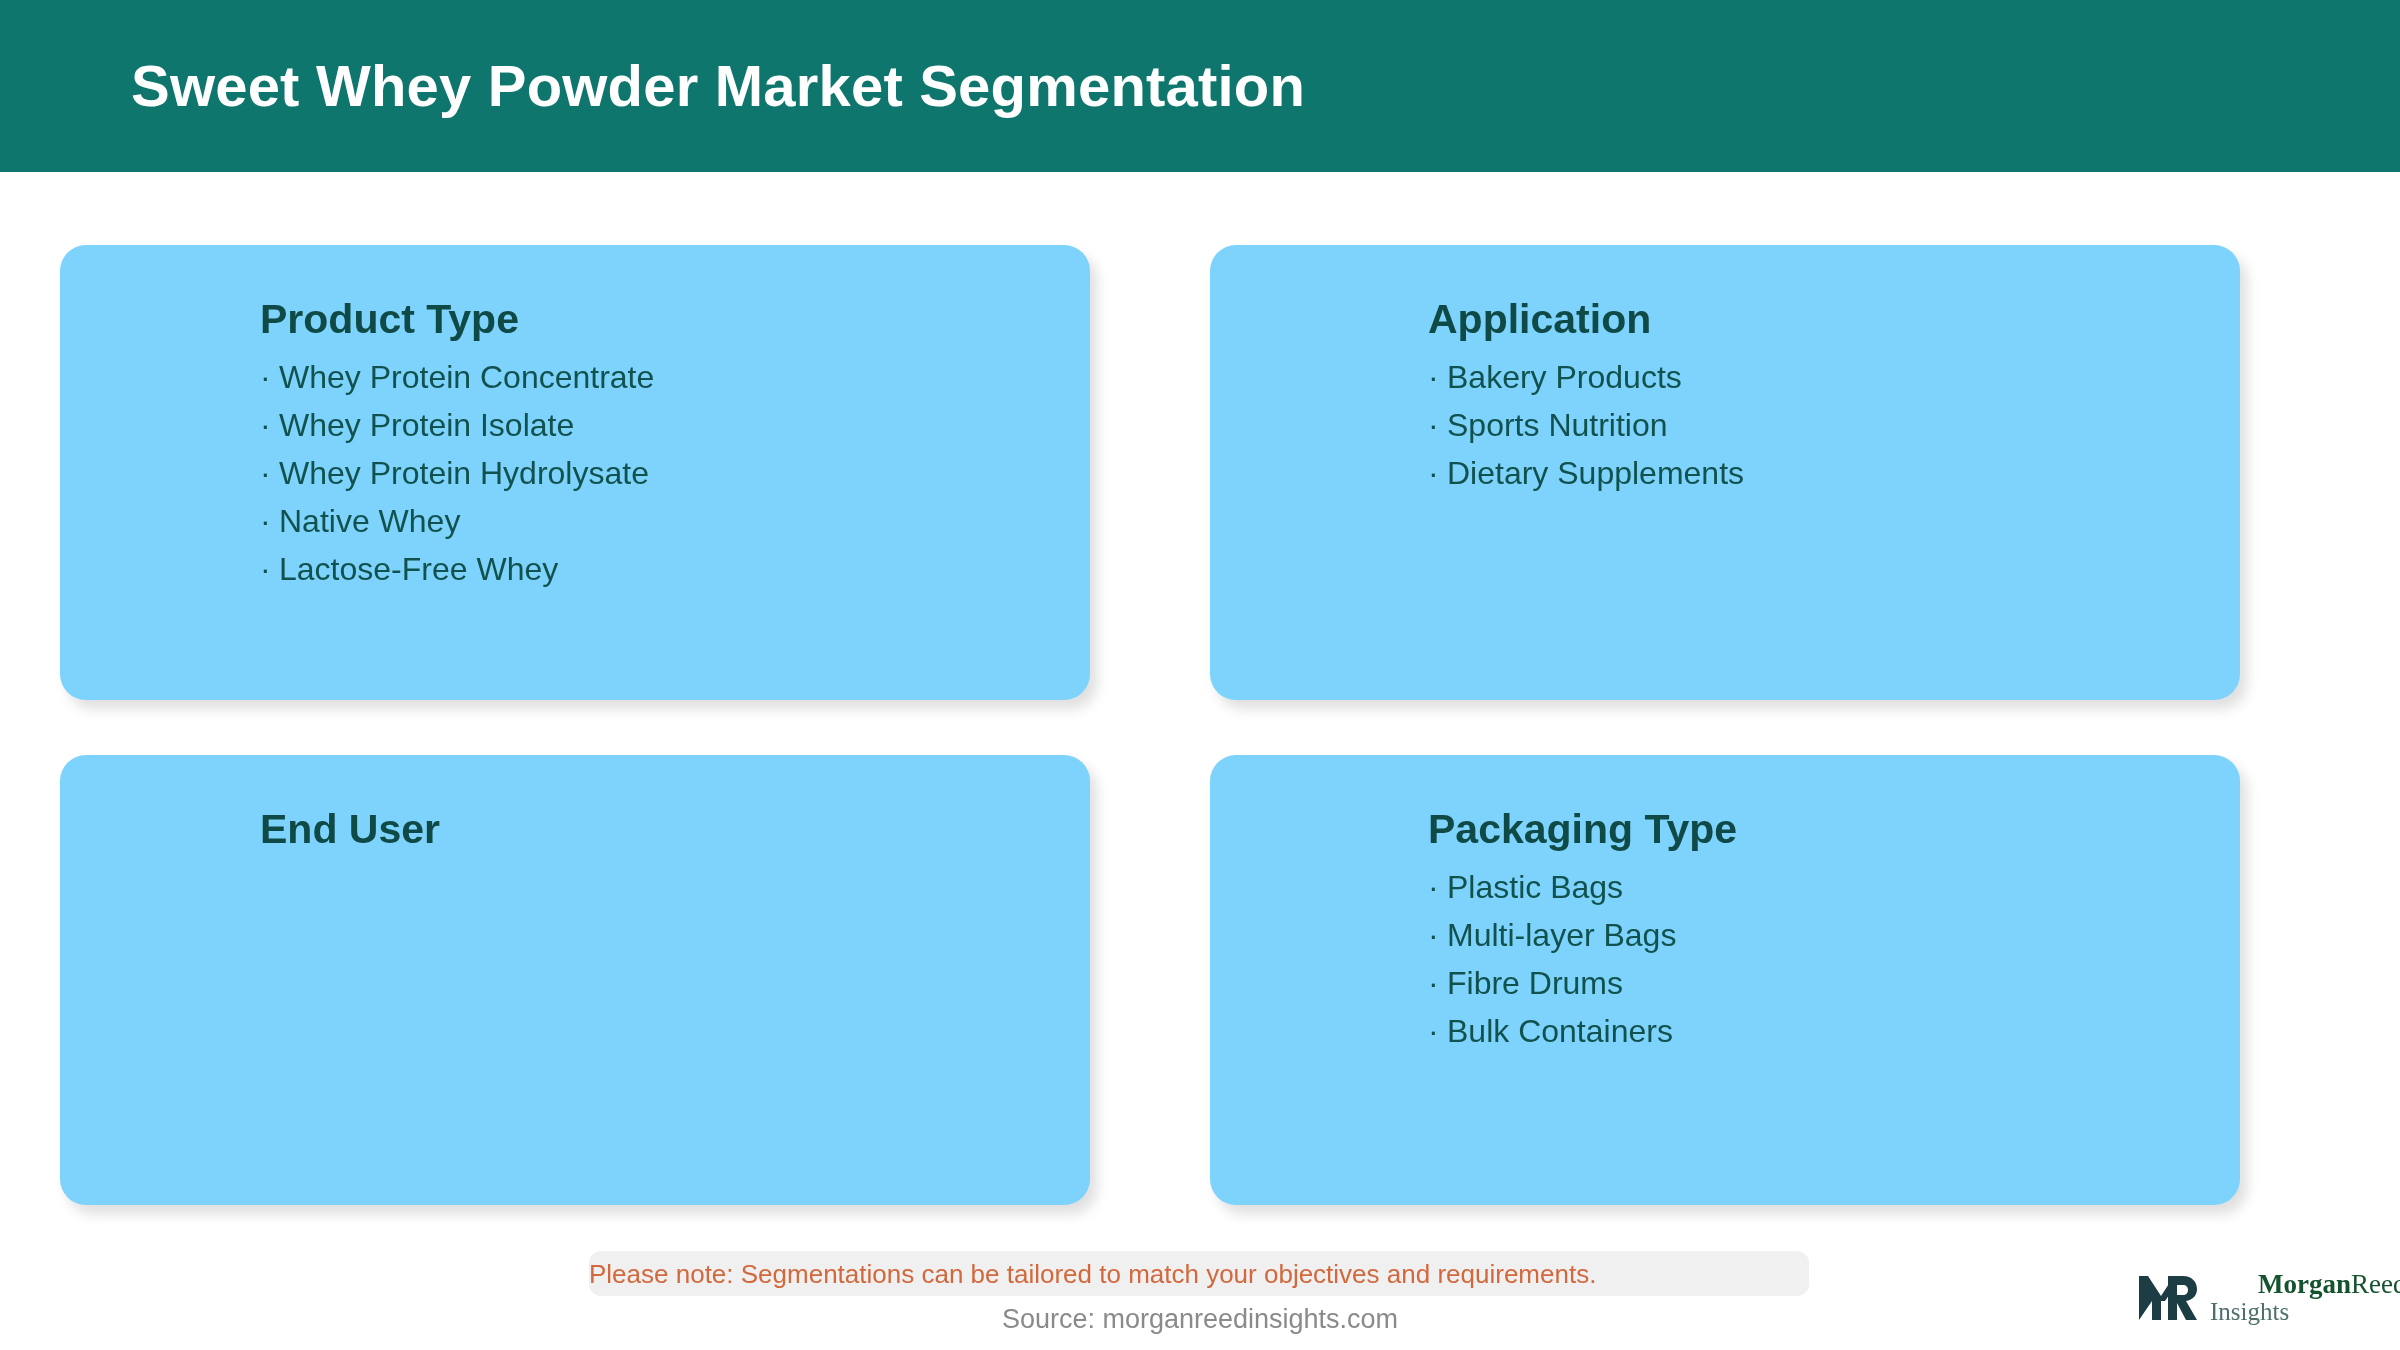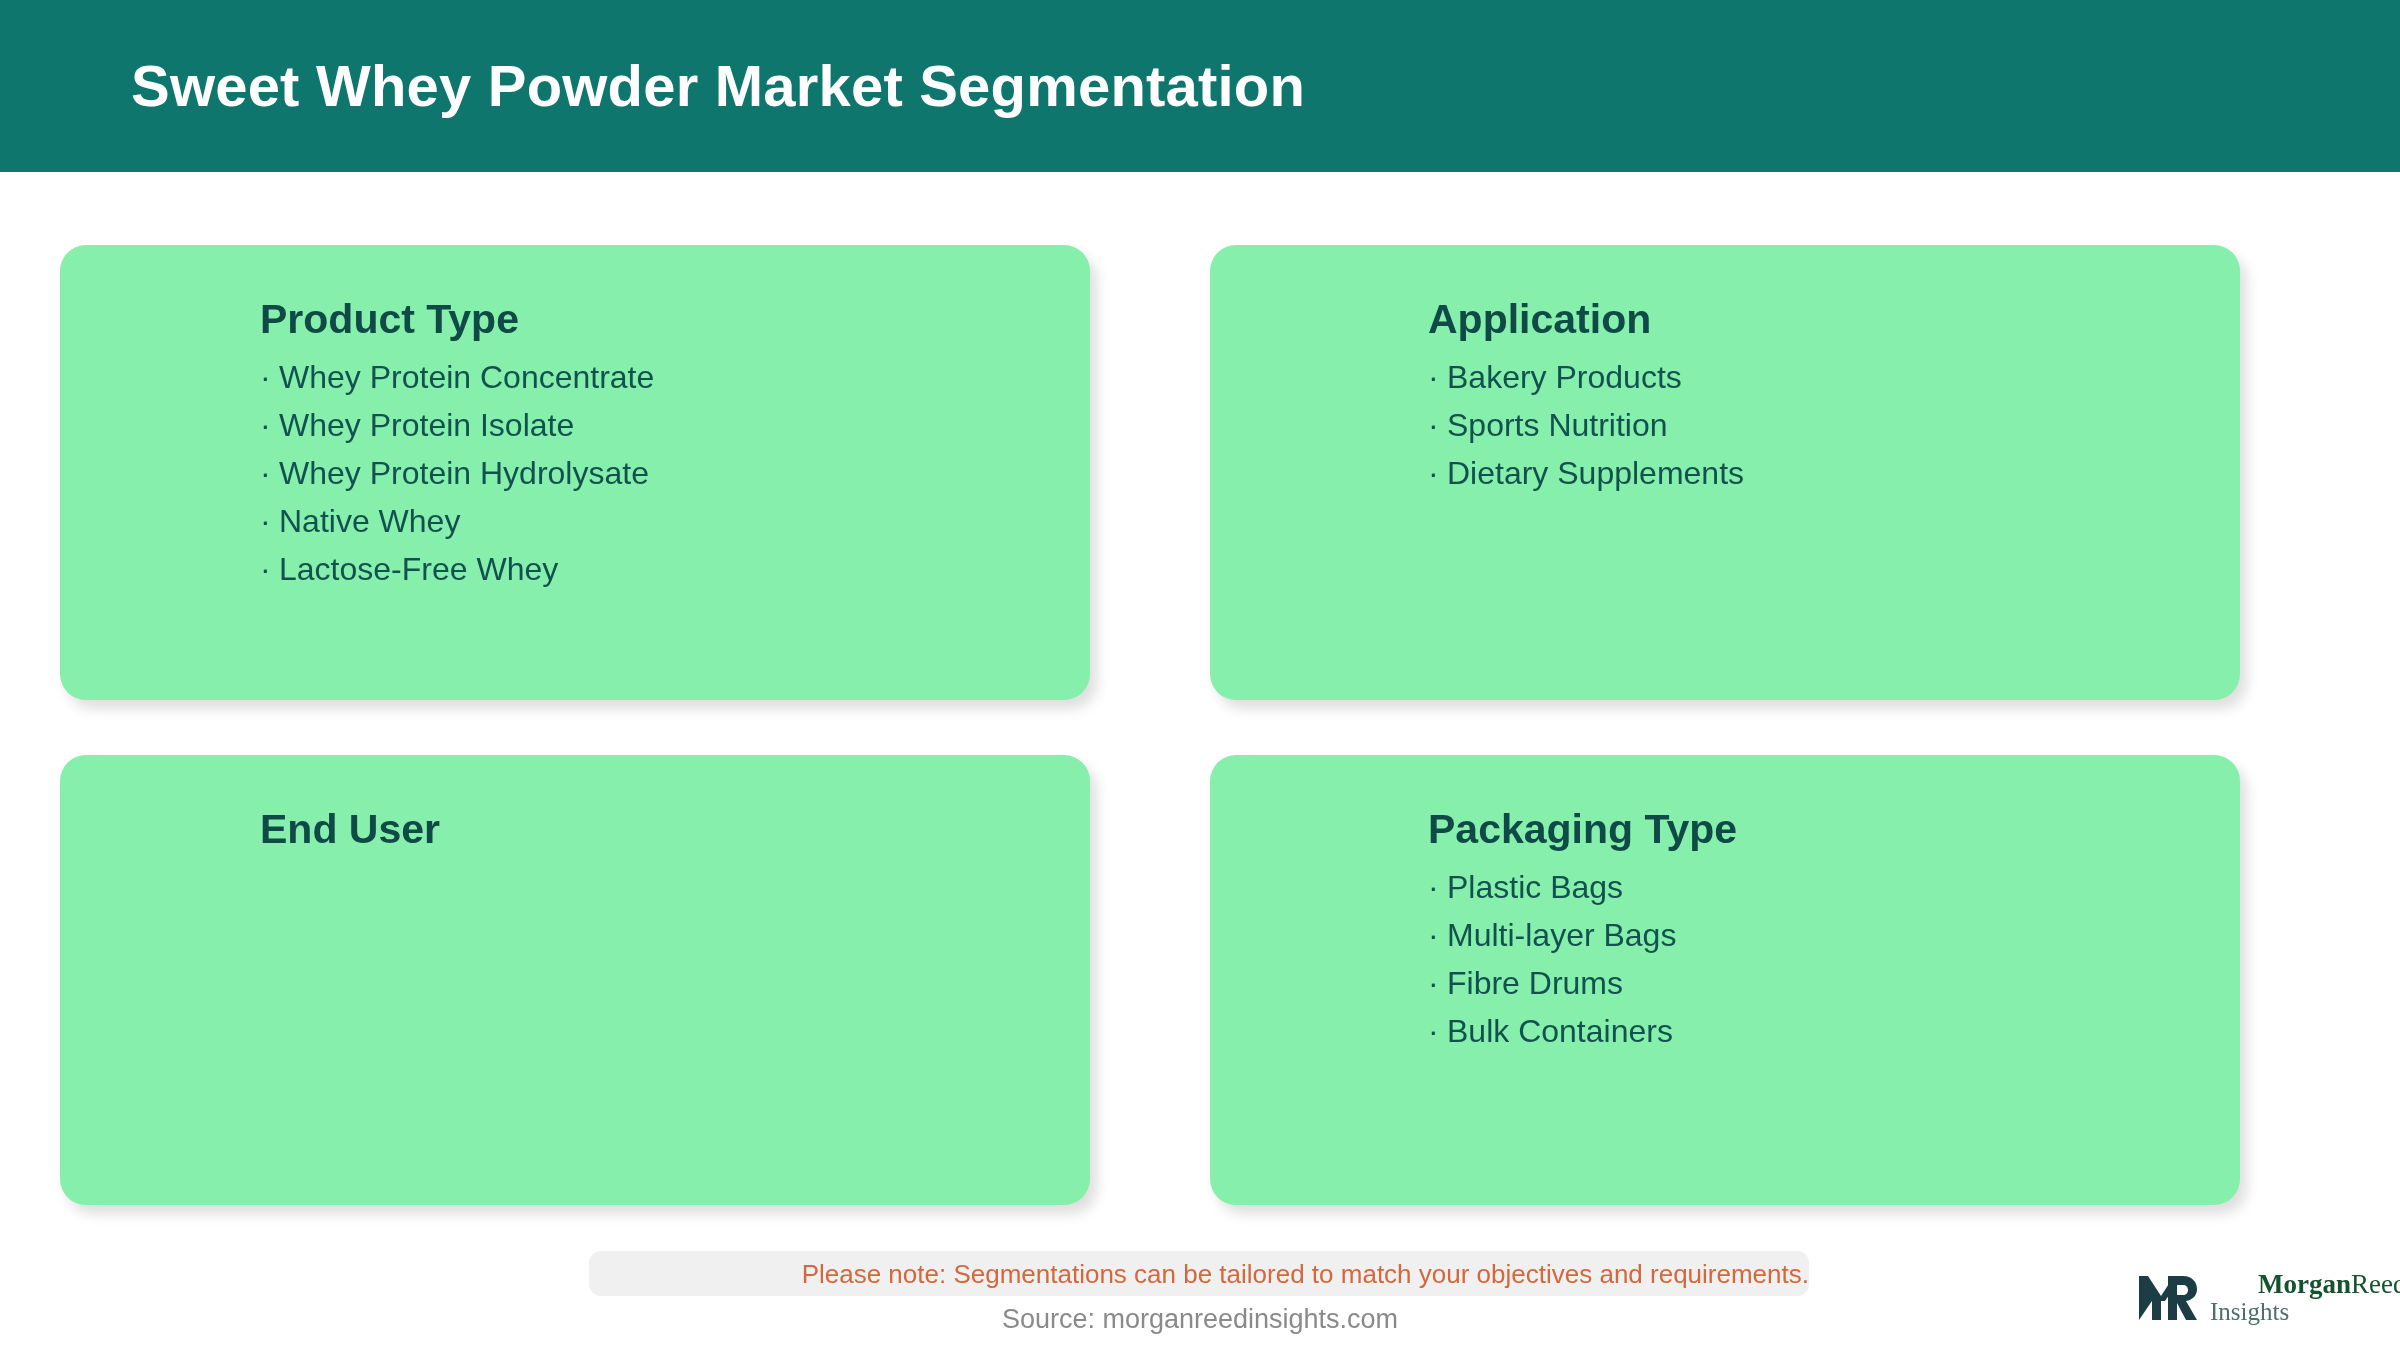--- a/index.html
+++ b/index.html
@@ -38,21 +38,21 @@
     font-size: 58px;
     font-weight: bold;
     letter-spacing: 0.2px;
     line-height: 1.05;
     white-space: nowrap;
   }
 
   
   .card {
     position: absolute;
-    background: #86efac;
+    background: #7dd3fc;
     border-radius: 26px;
     box-shadow: 7px 9px 13px rgba(0, 0, 0, 0.13);
     padding-top: 52px;
     padding-left: 0;
   }
 
   .card-inner {
     position: absolute;
     top: 50px;
   }
@@ -98,21 +98,21 @@
   .note-pill {
     position: absolute;
     left: 589px;
     top: 1251px;
     width: 1220px;
     height: 45px;
     background: #f0f0f0;
     border-radius: 12px;
     display: flex;
     align-items: center;
-    justify-content: flex-end;
+    justify-content: flex-start;
   }
 
   .note-text {
     color: #d2683c;
     font-size: 26px;
     line-height: 1;
     white-space: nowrap;
   }
 
   

